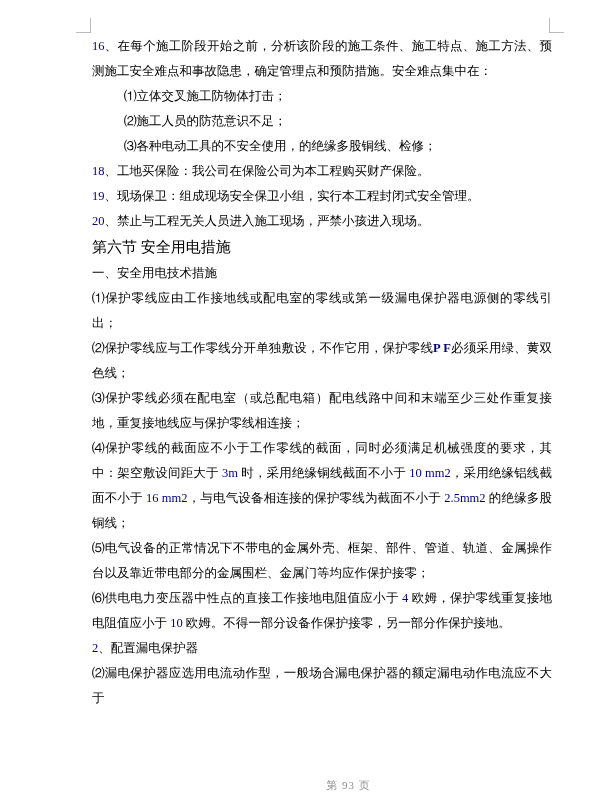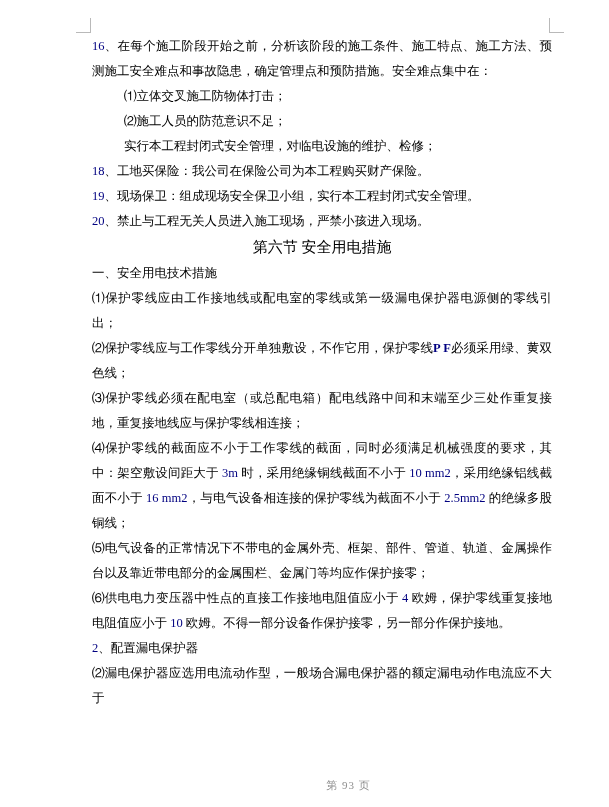--- a/index.html
+++ b/index.html
@@ -50,21 +50,21 @@
     text-align: justify;
     color: #000000;
     margin: 0;
     word-break: break-all;
   }
   .para.indent {
     padding-left: 32px;
     text-align: left;
   }
   .para.heading {
-    text-align: center;
+    text-align: left;
     font-size: 15px;
     line-height: 27px;
     text-justify: none;
   }
   .latin {
     font-family: "Liberation Serif", "DejaVu Serif", serif;
     color: #000080;
   }
   .latin.bold {
     font-weight: bold;
@@ -85,21 +85,21 @@
 <body>
 
 <div class="page">
   <div class="crop-mark left"></div>
   <div class="crop-mark right"></div>
 
   <div class="content" id="content">
       <p class="para"><span class="latin">16</span>、在每个施工阶段开始之前，分析该阶段的施工条件、施工特点、施工方法、预测施工安全难点和事故隐患，确定管理点和预防措施。安全难点集中在：</p>
       <p class="para indent">⑴立体交叉施工防物体打击；</p>
       <p class="para indent">⑵施工人员的防范意识不足；</p>
-      <p class="para indent">实行本工程封闭式安全管理，对临电设施的维护、检修；</p>
+      <p class="para indent">⑶各种电动工具的不安全使用，的绝缘多股铜线、检修；</p>
       <p class="para"><span class="latin">18</span>、工地买保险：我公司在保险公司为本工程购买财产保险。</p>
       <p class="para"><span class="latin">19</span>、现场保卫：组成现场安全保卫小组，实行本工程封闭式安全管理。</p>
       <p class="para"><span class="latin">20</span>、禁止与工程无关人员进入施工现场，严禁小孩进入现场。</p>
       <p class="para heading">第六节 安全用电措施</p>
       <p class="para">一、安全用电技术措施</p>
       <p class="para">⑴保护零线应由工作接地线或配电室的零线或第一级漏电保护器电源侧的零线引出；</p>
       <p class="para">⑵保护零线应与工作零线分开单独敷设，不作它用，保护零线<span class="latin bold">P F</span>必须采用绿、黄双色线；</p>
       <p class="para">⑶保护零线必须在配电室（或总配电箱）配电线路中间和末端至少三处作重复接地，重复接地线应与保护零线相连接；</p>
       <p class="para">⑷保护零线的截面应不小于工作零线的截面，同时必须满足机械强度的要求，其中：架空敷设间距大于 <span class="latin">3m</span> 时，采用绝缘铜线截面不小于 <span class="latin">10 mm2</span>，采用绝缘铝线截面不小于 <span class="latin">16 mm2</span>，与电气设备相连接的保护零线为截面不小于 <span class="latin">2.5mm2</span> 的绝缘多股铜线；</p>
       <p class="para">⑸电气设备的正常情况下不带电的金属外壳、框架、部件、管道、轨道、金属操作台以及靠近带电部分的金属围栏、金属门等均应作保护接零；</p>

